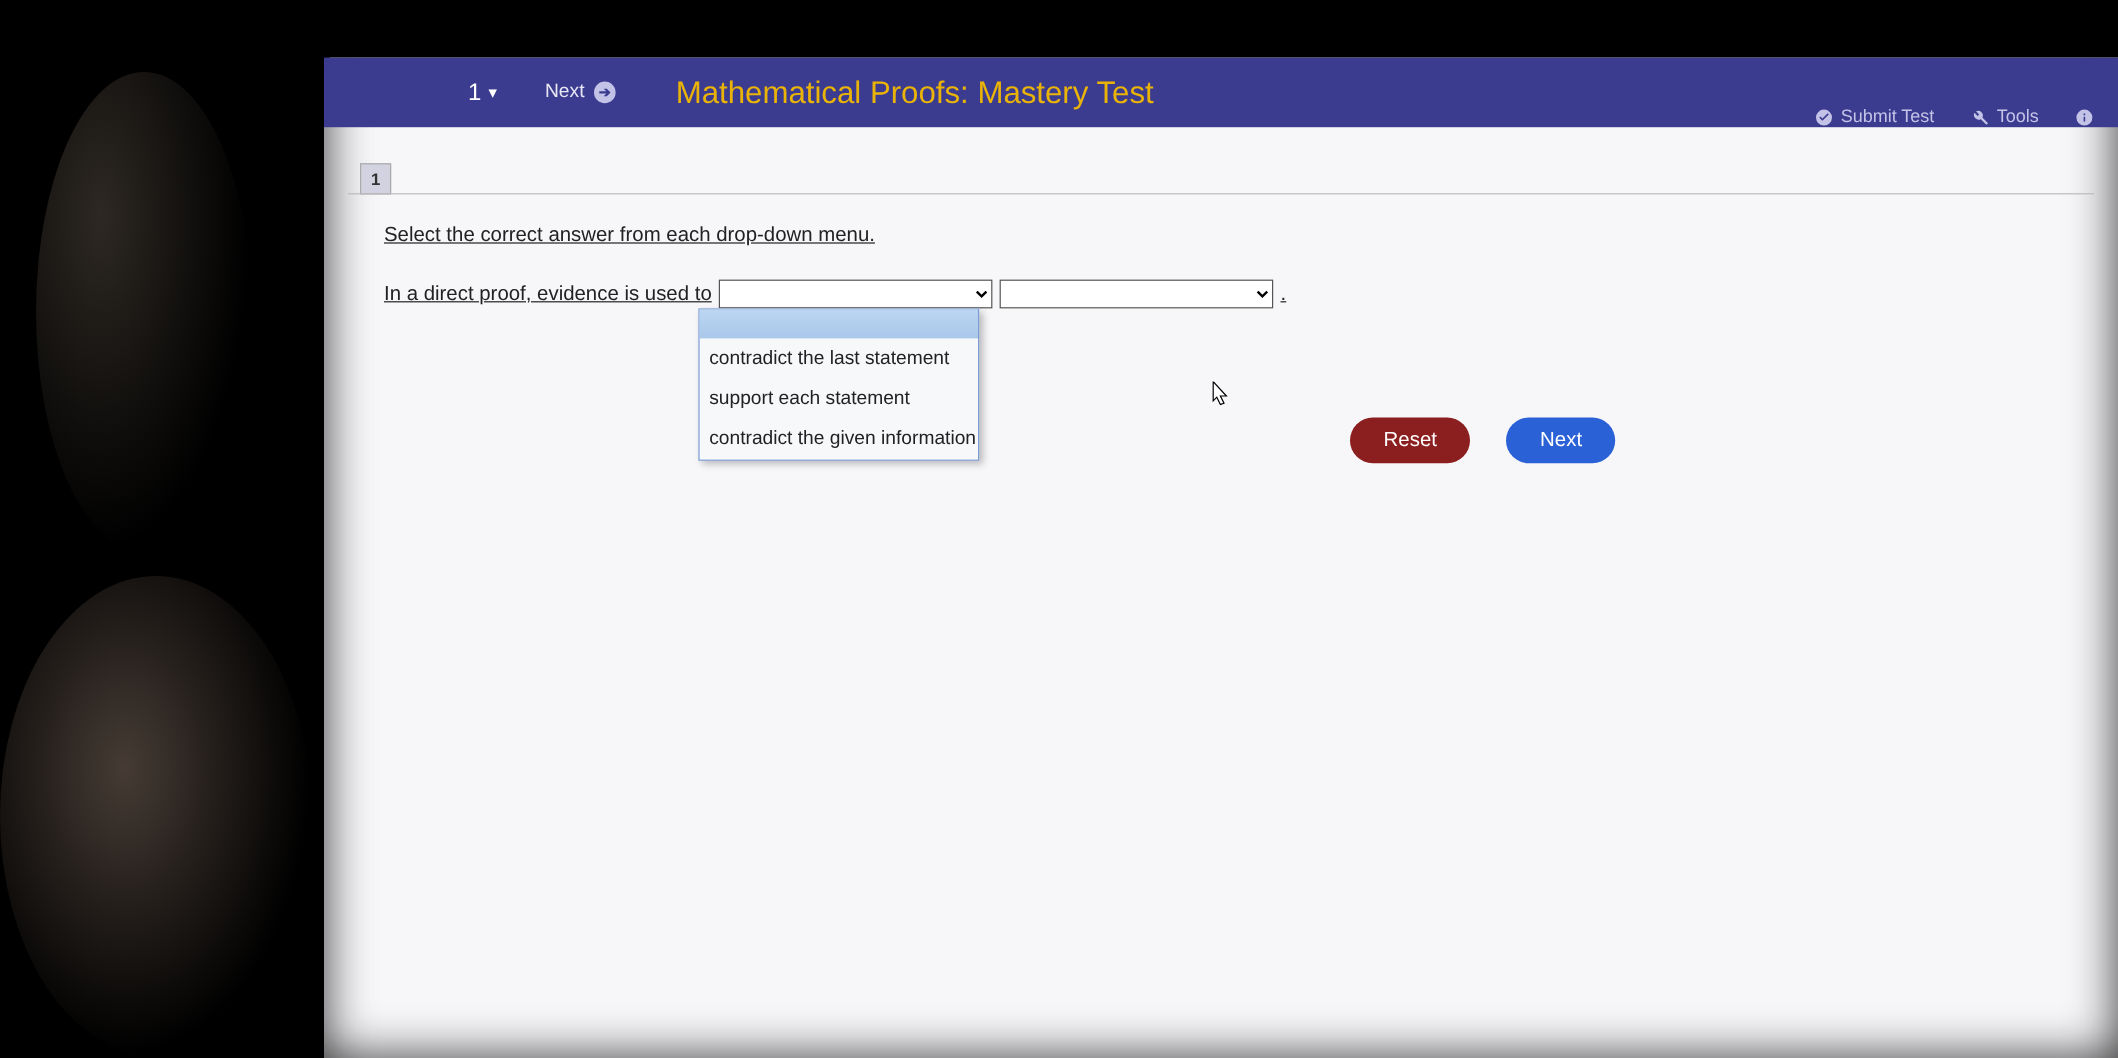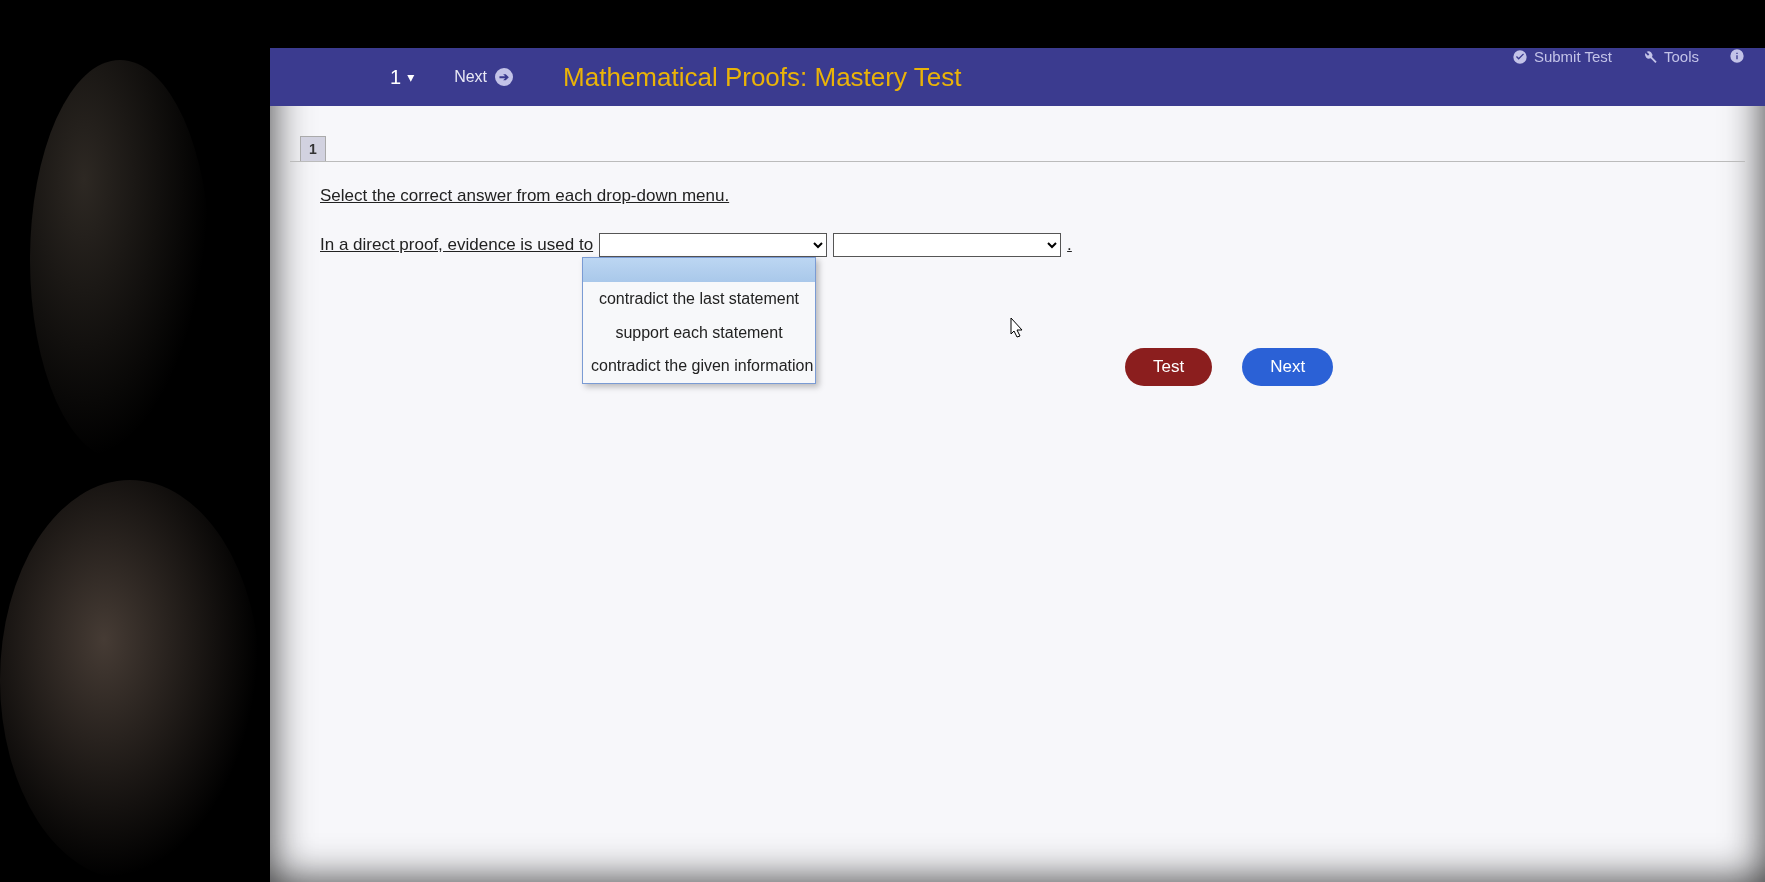--- a/index.html
+++ b/index.html
@@ -54,21 +54,21 @@
     display:flex;align-items:center;justify-content:center;
     font-size:12px;font-weight:bold;
   }
   .title { font-size: 26px; color:#eab308; }
   .header-right {
     position: absolute;
     right: 20px;
     top: 0;
     height: 100%;
     display: flex;
-    align-items: flex-start;
+    align-items: flex-end;
     gap: 30px;
     color: #c3c3e8;
     font-size: 15px;
   }
   .hr-item { display:flex; align-items:center; gap:6px; cursor:pointer; }
   .hr-item svg { width:16px; height:16px; fill:#c3c3e8; }
 
   
   .content-wrap {
     padding: 30px 20px 20px 20px;
@@ -130,21 +130,20 @@
     border: 1px solid #7a9bd4;
     box-shadow: 3px 3px 6px rgba(0,0,0,0.25);
     z-index: 50;
   }
   .dd-open .opt {
     padding: 4px 8px;
     font-size: 16px;
     color: #222;
     cursor: pointer;
     white-space: nowrap;
-    text-align: center;
   }
   .dd-open .opt.blank {
     height: 24px;
     background: linear-gradient(#bcd6f2,#a9c8ea);
   }
 
   
   .btnrow {
     position: absolute;
     left: 855px;
@@ -246,21 +245,21 @@
           <div class="opt blank"></div>
           <div class="opt">contradict the last statement</div>
           <div class="opt">support each statement</div>
           <div class="opt">contradict the given information</div>
         </div>
       </div>
     </div>
   </div>
 
   <div class="btnrow">
-    <button class="pill reset">Test</button>
+    <button class="pill reset">Reset</button>
     <button class="pill next">Next</button>
   </div>
 
   <svg class="cursor" viewBox="0 0 20 26">
     <path d="M6 0v16l3-3 3 6 3-1-3-6h5L6 0z" fill="#fff" stroke="#000" stroke-width="1"></path>
   </svg>
 
 </div>
 
 </body></html>

